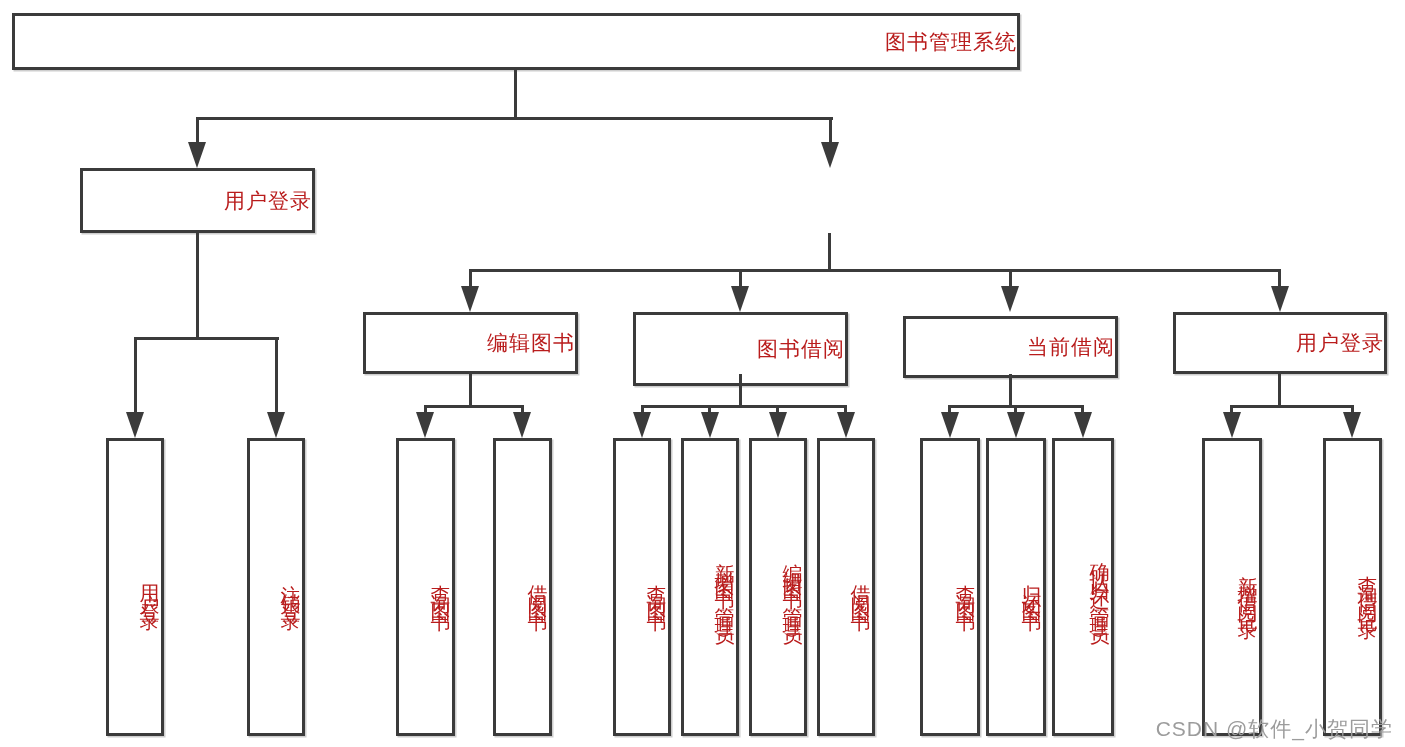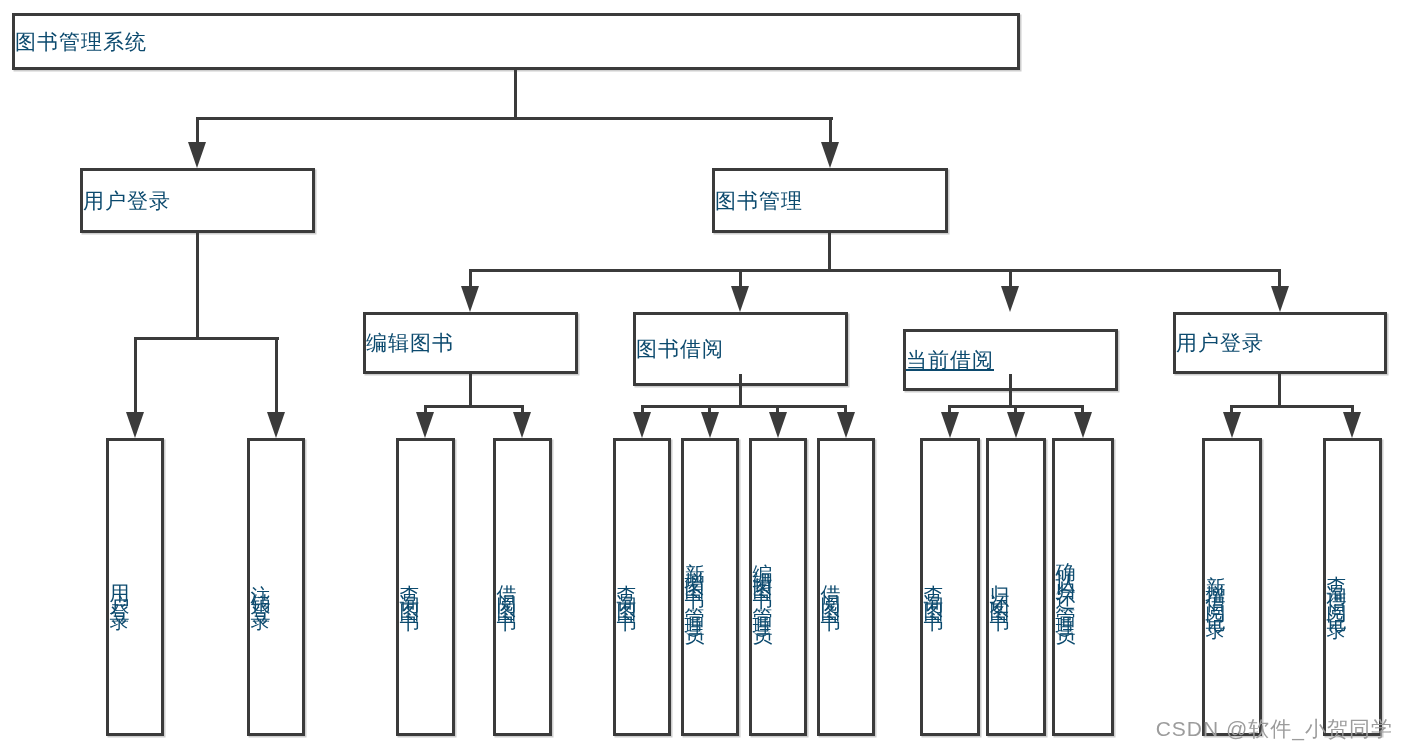--- a/index.html
+++ b/index.html
@@ -2,22 +2,22 @@
 <html><head>
 <meta charset="utf-8">
 <style>
   html,body{margin:0;padding:0;background:#ffffff;}
   .stage{
     position:relative;width:1405px;height:747px;background:#ffffff;
     font-family:"Liberation Sans","DejaVu Sans",sans-serif;color:#333333;overflow:hidden;
   }
   .node{
     position:absolute;box-sizing:border-box;background:#ffffff;
-    border:3px solid #3b3b3b;display:flex;align-items:center;justify-content:flex-start;
-    font-size:21px;letter-spacing:1px;color:#0c4a6e;text-align:center;
+    border:3px solid #3b3b3b;display:flex;align-items:center;justify-content:flex-end;
+    font-size:21px;letter-spacing:1px;color:#b91c1c;text-align:center;
     box-shadow:1.5px 1.5px 0 rgba(60,60,60,0.25);
   }
   .leaf span{
     writing-mode:vertical-rl;text-orientation:mixed;
     font-size:20px;letter-spacing:9px;line-height:1.1;white-space:nowrap;
   }
   .cline{position:absolute;background:#3b3b3b;}
   .arrow{
     position:absolute;width:0;height:0;
     border-left:9px solid transparent;border-right:9px solid transparent;
@@ -33,31 +33,28 @@
 
 <div class="stage">
 
   <div class="node" style="left:12px;top:13px;width:1008px;height:57px;">
     <span>图书管理系统</span>
   </div>
 
   <div class="node" style="left:80px;top:168px;width:235px;height:65px;">
     <span>用户登录</span>
   </div>
-  <div class="node" style="left:712px;top:168px;width:236px;height:65px;">
-    <span>图书管理</span>
-  </div>
 
   <div class="node" style="left:363px;top:312px;width:215px;height:62px;">
     <span>编辑图书</span>
   </div>
   <div class="node" style="left:633px;top:312px;width:215px;height:74px;">
     <span>图书借阅</span>
   </div>
-  <div class="node" style="left:903px;top:329px;width:215px;height:62px;text-decoration:underline;">
+  <div class="node" style="left:903px;top:316px;width:215px;height:62px;">
     <span>当前借阅</span>
   </div>
   <div class="node" style="left:1173px;top:312px;width:214px;height:62px;">
     <span>用户登录</span>
   </div>
 
   <div class="node leaf" style="left:106px;top:438px;width:58px;height:298px;">
     <span>用户登录</span>
   </div>
   <div class="node leaf" style="left:247px;top:438px;width:58px;height:298px;">

